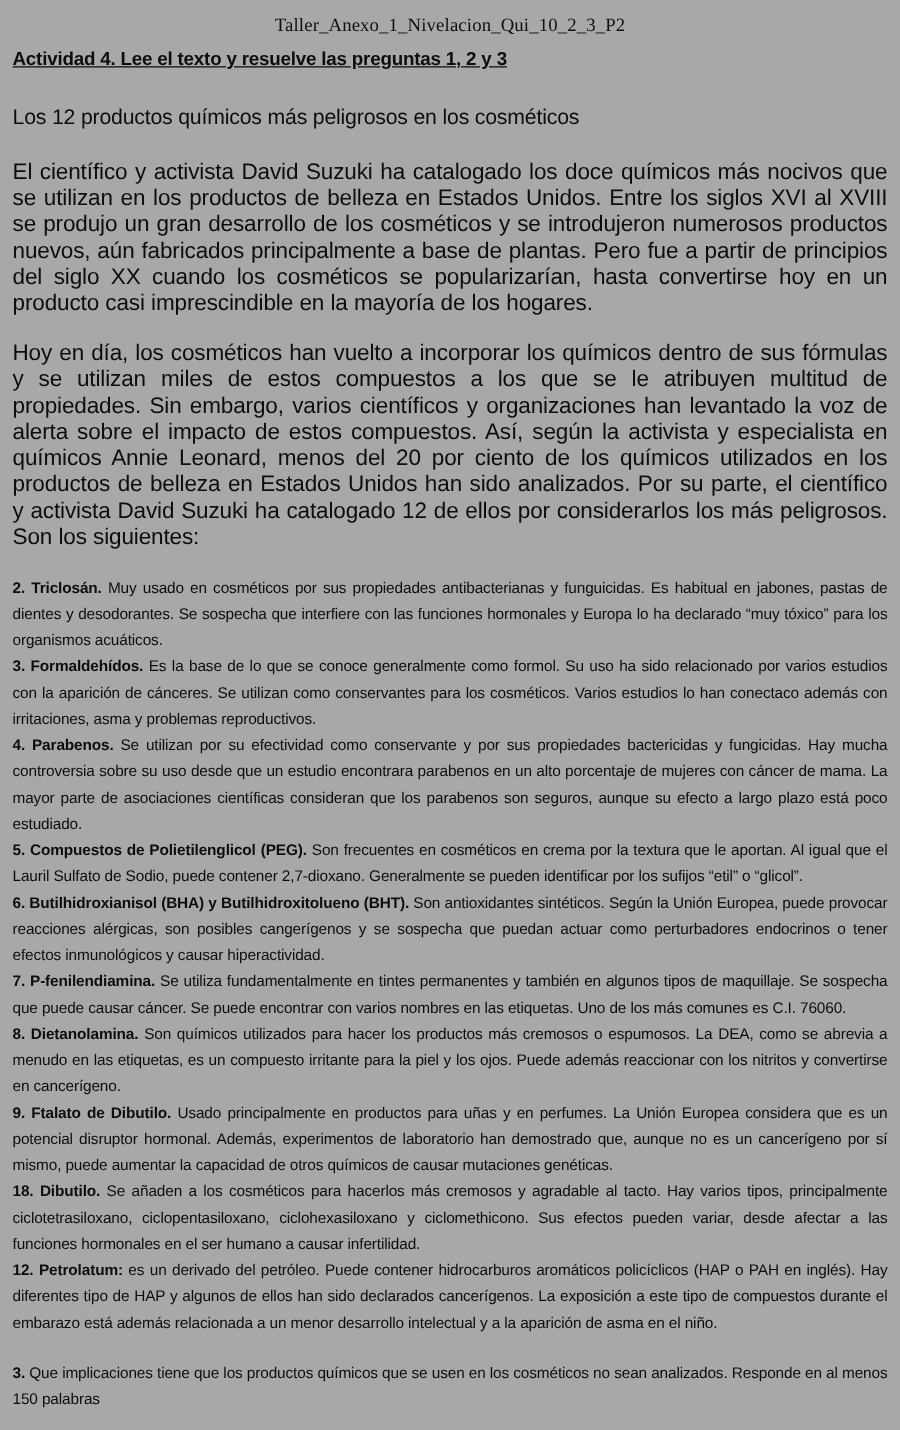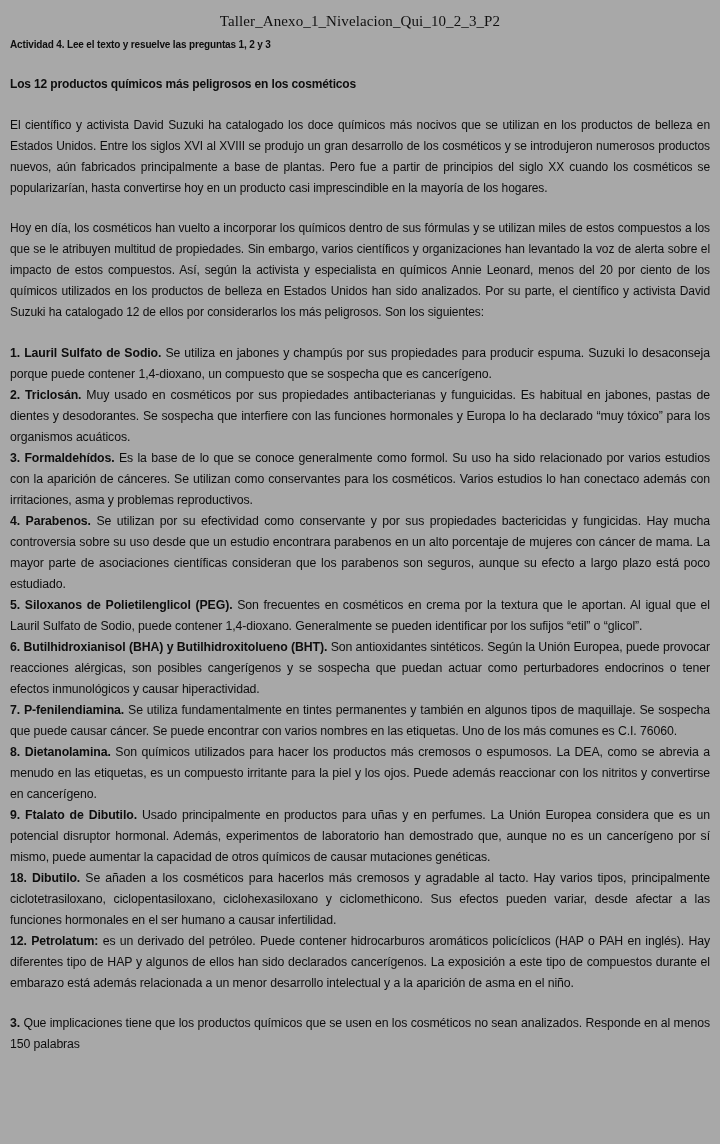--- a/index.html
+++ b/index.html
@@ -31,37 +31,38 @@
     font-weight: normal;
     letter-spacing: 0.1px;
     color: #101010;
     margin: 0;
     padding-top: 12px;
     padding-bottom: 4px;
     line-height: 1.2;
   }
 
   .activity-line {
-    font-size: 10px;
+    font-size: 15px;
     font-weight: bold;
     line-height: 1.25;
     margin: 5px 0 0 0;
     letter-spacing: -0.15px;
+    text-decoration: underline;
   }
 
   .section-heading {
-    font-size: 12px;
-    font-weight: bold;
+    font-size: 17px;
+    font-weight: normal;
     line-height: 1.25;
     margin: 25px 0 0 0;
     letter-spacing: -0.15px;
   }
 
   .para {
-    font-size: 12px;
+    font-size: 18px;
     line-height: 21px;
     text-align: justify;
     margin: 0;
     letter-spacing: -0.1px;
     word-spacing: 0.1px;
   }
 
   .para.intro-one {
     margin-top: 23px;
   }
@@ -116,25 +117,24 @@
 
   <div class="activity-line">Actividad 4. Lee el texto y resuelve las preguntas 1, 2 y 3</div>
 
   <div class="section-heading">Los 12 productos químicos más peligrosos en los cosméticos</div>
 
   <p class="para intro-one">El científico y activista David Suzuki ha catalogado los doce químicos más nocivos que se utilizan en los productos de belleza en Estados Unidos. Entre los siglos XVI al XVIII se produjo un gran desarrollo de los cosméticos y se introdujeron numerosos productos nuevos, aún fabricados principalmente a base de plantas. Pero fue a partir de principios del siglo XX cuando los cosméticos se popularizarían, hasta convertirse hoy en un producto casi imprescindible en la mayoría de los hogares.</p>
 
   <p class="para intro-two">Hoy en día, los cosméticos han vuelto a incorporar los químicos dentro de sus fórmulas y se utilizan miles de estos compuestos a los que se le atribuyen multitud de propiedades. Sin embargo, varios científicos y organizaciones han levantado la voz de alerta sobre el impacto de estos compuestos. Así, según la activista y especialista en químicos Annie Leonard, menos del 20 por ciento de los químicos utilizados en los productos de belleza en Estados Unidos han sido analizados.  Por su parte, el científico y activista David Suzuki ha catalogado 12 de ellos por considerarlos los más peligrosos. Son los siguientes:</p>
 
   <div class="list-block">
-    <p class="list-item"><b>1.</b> <b>Lauril Sulfato de Sodio.</b><span> Se utiliza en jabones y champús por sus propiedades para producir espuma. Suzuki lo desaconseja porque puede contener 1,4-dioxano, un compuesto que se sospecha que es cancerígeno.</span></p>
     <p class="list-item"><b>2.</b> <b>Triclosán.</b><span> Muy usado en cosméticos por sus propiedades antibacterianas y funguicidas. Es habitual en jabones, pastas de dientes y desodorantes. Se sospecha que interfiere con las funciones hormonales y Europa lo ha declarado “muy tóxico” para los organismos acuáticos.</span></p>
     <p class="list-item"><b>3.</b> <b>Formaldehídos.</b><span> Es la base de lo que se conoce generalmente como formol. Su uso ha sido relacionado por varios estudios con la aparición de cánceres. Se utilizan como conservantes para los cosméticos. Varios estudios lo han conectaco además con irritaciones, asma y problemas reproductivos.</span></p>
     <p class="list-item"><b>4.</b> <b>Parabenos.</b><span> Se utilizan por su efectividad como conservante y por sus propiedades bactericidas y fungicidas. Hay mucha controversia sobre su uso desde que un estudio encontrara parabenos en un alto porcentaje de mujeres con cáncer de mama. La mayor parte de asociaciones científicas consideran que los parabenos son seguros, aunque su efecto a largo plazo está poco estudiado.</span></p>
-    <p class="list-item"><b>5.</b> <b>Siloxanos de Polietilenglicol (PEG).</b><span> Son frecuentes en cosméticos en crema por la textura que le aportan. Al igual que el Lauril Sulfato de Sodio, puede contener 1,4-dioxano. Generalmente se pueden identificar por los sufijos “etil” o “glicol”.</span></p>
+    <p class="list-item"><b>5.</b> <b>Compuestos de Polietilenglicol (PEG).</b><span> Son frecuentes en cosméticos en crema por la textura que le aportan. Al igual que el Lauril Sulfato de Sodio, puede contener 2,7-dioxano. Generalmente se pueden identificar por los sufijos “etil” o “glicol”.</span></p>
     <p class="list-item"><b>6.</b> <b>Butilhidroxianisol (BHA) y Butilhidroxitolueno (BHT).</b><span> Son antioxidantes sintéticos. Según la Unión Europea, puede provocar reacciones alérgicas, son posibles cangerígenos y se sospecha que puedan actuar como perturbadores endocrinos o tener efectos inmunológicos y causar hiperactividad.</span></p>
     <p class="list-item"><b>7.</b> <b>P-fenilendiamina.</b><span> Se utiliza fundamentalmente en tintes permanentes y también en algunos tipos de maquillaje. Se sospecha que puede causar cáncer. Se puede encontrar con varios nombres en las etiquetas. Uno de los más comunes es C.I. 76060.</span></p>
     <p class="list-item"><b>8.</b> <b>Dietanolamina.</b><span> Son químicos utilizados para hacer los productos más cremosos o espumosos. La DEA, como se abrevia a menudo en las etiquetas, es un compuesto irritante para la piel y los ojos. Puede además reaccionar con los nitritos y convertirse en cancerígeno.</span></p>
     <p class="list-item"><b>9.</b> <b>Ftalato de Dibutilo.</b><span> Usado principalmente en productos para uñas y en perfumes. La Unión Europea considera que es un potencial disruptor hormonal. Además, experimentos de laboratorio han demostrado que, aunque no es un cancerígeno por sí mismo, puede aumentar la capacidad de otros químicos de causar mutaciones genéticas.</span></p>
     <p class="list-item"><b>18.</b> <b>Dibutilo.</b><span> Se añaden a los cosméticos para hacerlos más cremosos y agradable al tacto. Hay varios tipos, principalmente ciclotetrasiloxano, ciclopentasiloxano, ciclohexasiloxano y ciclomethicono. Sus efectos pueden variar, desde afectar a las funciones hormonales en el ser humano a causar infertilidad.</span></p>
     <p class="list-item"><b>12.</b> <b>Petrolatum:</b><span> es un derivado del petróleo. Puede contener hidrocarburos aromáticos policíclicos (HAP o PAH en inglés). Hay diferentes tipo de HAP y algunos de ellos han sido declarados cancerígenos. La exposición a este tipo de compuestos durante el embarazo está además relacionada a un menor desarrollo intelectual y a la aparición de asma en el niño.</span></p>
   </div>
 
   <div class="questions-block">
     <p class="question"><b>3.</b><span> Que implicaciones tiene que los productos químicos que se usen en los cosméticos no sean analizados. Responde en al menos 150 palabras</span></p>

